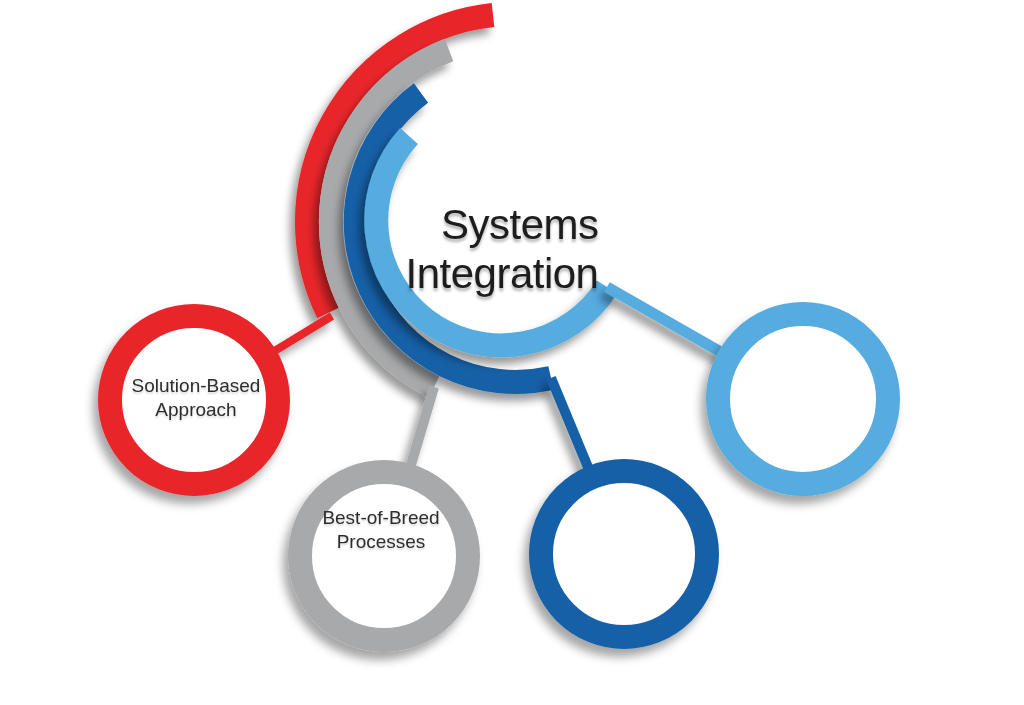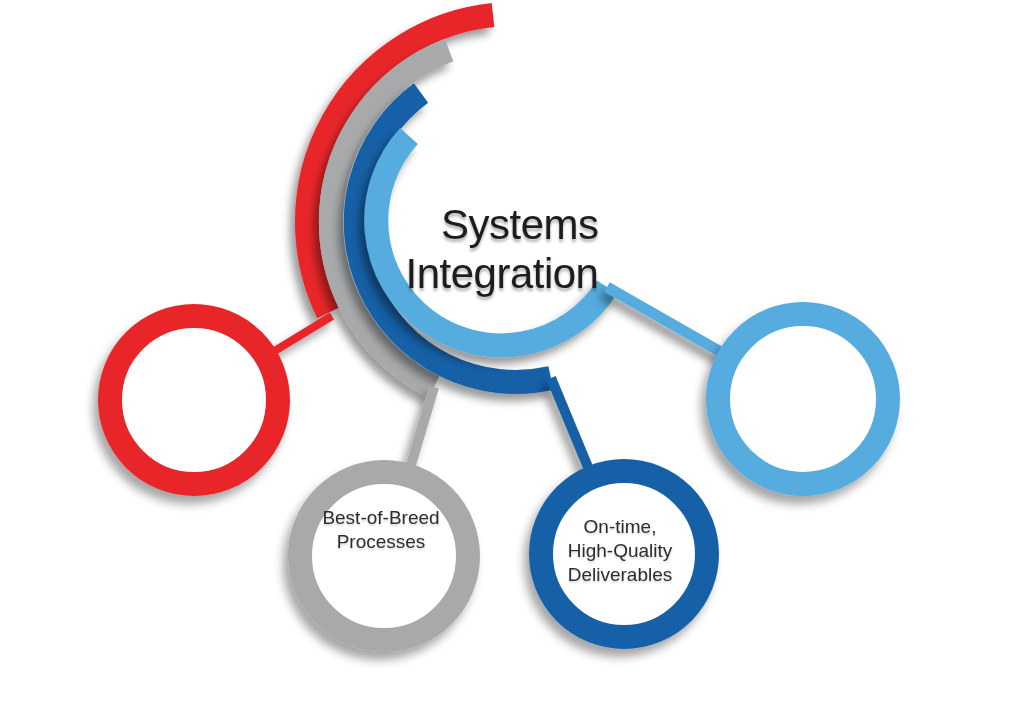--- a/index.html
+++ b/index.html
@@ -82,22 +82,21 @@
       <circle cx="194" cy="400" r="84" fill="#ffffff" stroke-width="24" filter="url(#ds-soft)" stroke="#e8262b"></circle>
       <circle cx="384" cy="556" r="84" fill="#ffffff" stroke-width="24" filter="url(#ds-soft)" stroke="#a7a9ab"></circle>
       <circle cx="624" cy="554" r="83" fill="#ffffff" stroke-width="24" filter="url(#ds-soft)" stroke="#1560a7"></circle>
       <circle cx="803" cy="399" r="85" fill="#ffffff" stroke-width="24" filter="url(#ds-soft)" stroke="#57abdf"></circle>
     </g>
   </svg>
 
   <div class="diagram-title">Systems
 Integration</div>
 
+  <div class="node-label label-solution">Solution-Based
+Approach</div>
 
   <div class="node-label label-processes">Best-of-Breed
 Processes</div>
 
-  <div class="node-label label-deliverables">On-time,
-High-Quality
-Deliverables</div>
 
 
 </div>
 
 </body></html>

